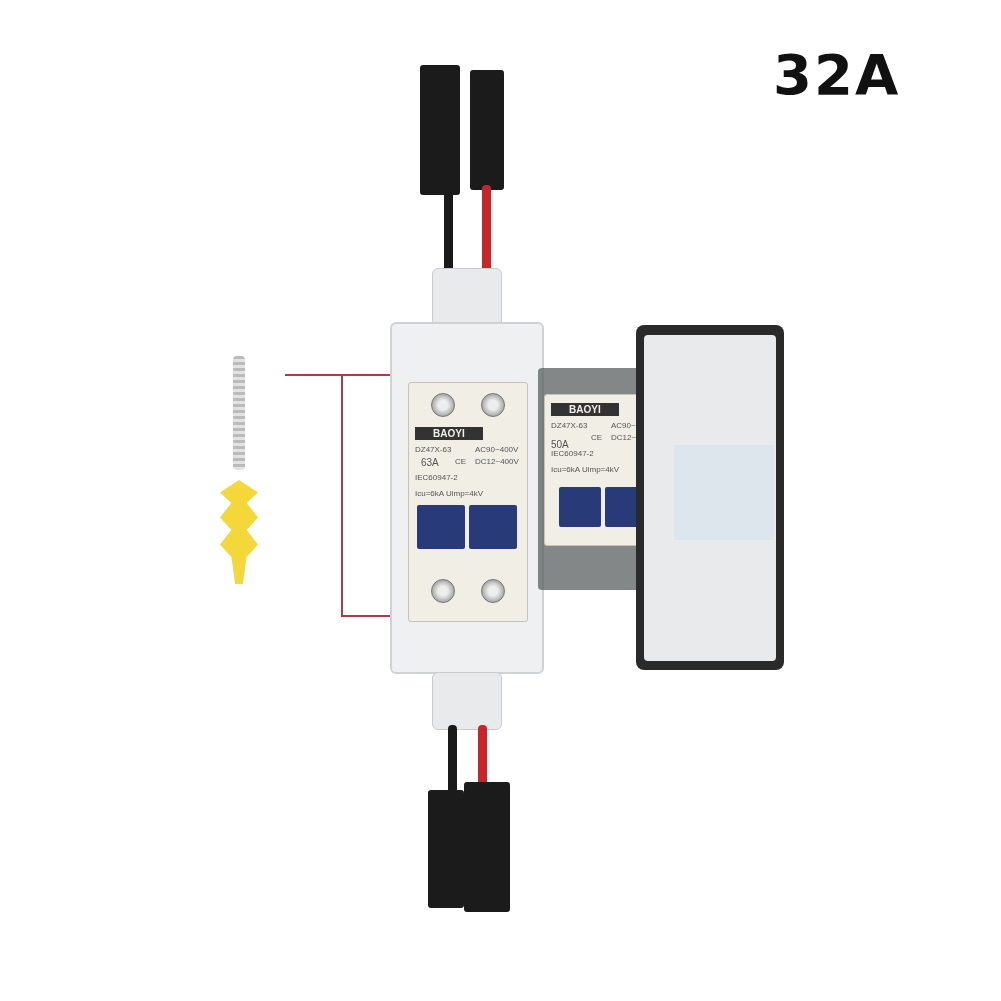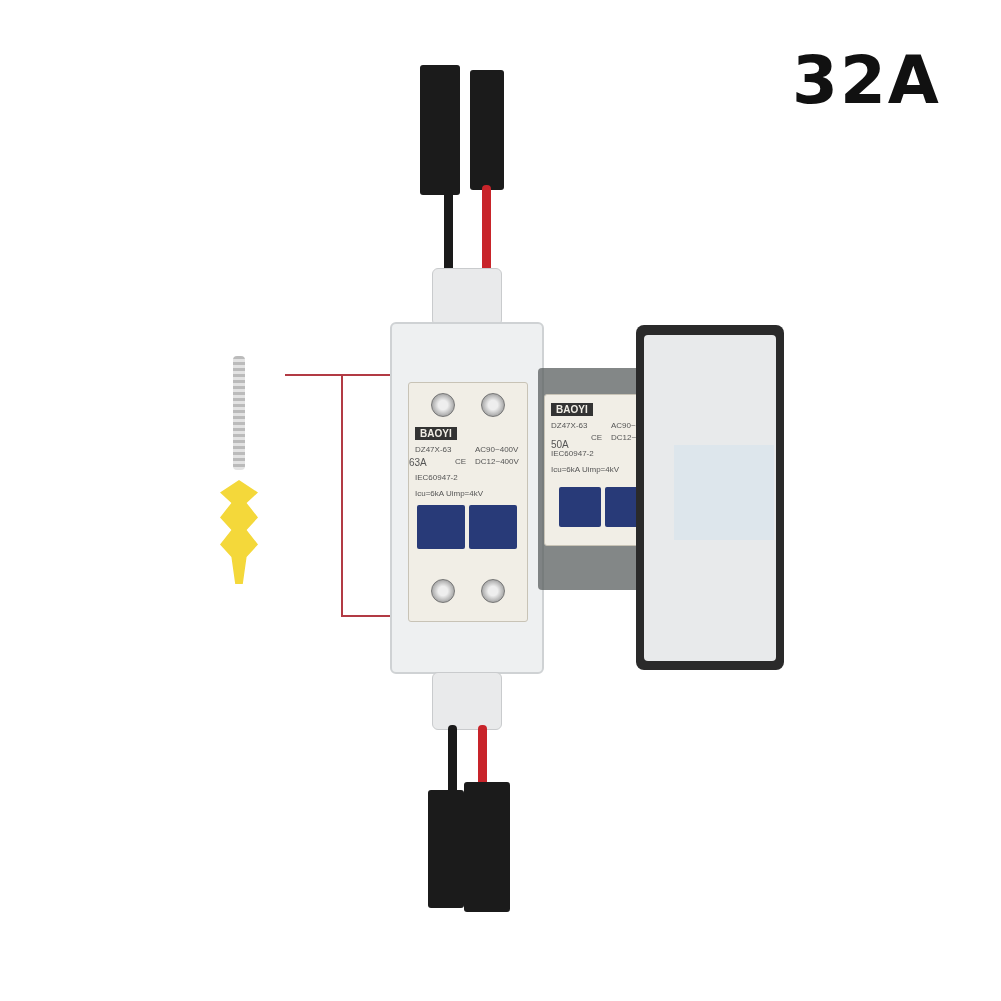--- a/index.html
+++ b/index.html
@@ -1,30 +1,30 @@
 <!DOCTYPE html>
 <html><head>
 <meta charset="utf-8">
 <style>
   html,body{margin:0;padding:0;background:#fff;}
   body{width:1001px;height:1001px;position:relative;overflow:hidden;font-family:"Liberation Sans",sans-serif;}
   .abs{position:absolute;}
-  .rating{left:792px;top:42px;font-size:66px;font-weight:700;color:#111;letter-spacing:2px;font-family:"DejaVu Sans",sans-serif;}
+  .rating{left:773px;top:42px;font-size:56px;font-weight:700;color:#111;letter-spacing:2px;font-family:"DejaVu Sans",sans-serif;}
   .cable{position:absolute;width:9px;border-radius:4px;}
   .black{background:#1a1a1a;}
   .red{background:#c8242a;}
   .conn{position:absolute;background:#1b1b1b;border-radius:3px;}
   .gland{position:absolute;background:#e9eaeb;border:1px solid #c9cbcd;border-radius:6px;}
   .box{position:absolute;left:390px;top:322px;width:150px;height:348px;background:#eef0f1;border:2px solid #cfd2d4;border-radius:6px;}
   .lid{position:absolute;left:636px;top:325px;width:148px;height:345px;background:#2a2a2a;border-radius:8px;}
   .lid-inner{position:absolute;left:8px;top:10px;width:132px;height:326px;background:#e8eaeb;border-radius:4px;}
   .lid-label{position:absolute;left:30px;top:110px;width:100px;height:95px;background:#dde6ec;}
   .breaker{position:absolute;background:#f1eee6;border:1px solid #c8c3b6;border-radius:3px;}
   .screw{position:absolute;width:22px;height:22px;border-radius:50%;background:radial-gradient(circle,#eee 30%,#888 90%);border:1px solid #777;}
-  .brand{position:absolute;background:#333;color:#f1eee6;font-size:10px;font-weight:700;padding:1px 5px;}
+  .brand{position:absolute;background:#333;color:#f1eee6;font-size:10px;font-weight:700;padding:1px 18px;}
   .lbl{position:absolute;font-size:8px;color:#555;white-space:nowrap;}
   .toggle{position:absolute;background:#283a78;border-radius:2px;}
   .window{position:absolute;left:538px;top:368px;width:130px;height:222px;background:rgba(90,95,95,0.75);border-radius:4px;}
   .guide{position:absolute;background:#b23a44;}
   .screw-acc{position:absolute;left:233px;top:356px;width:12px;height:114px;background:repeating-linear-gradient(180deg,#bbb 0 3px,#e3e3e3 3px 6px);border-radius:4px;}
   .anchor{position:absolute;left:220px;top:480px;width:38px;height:104px;background:#f4d83a;clip-path:polygon(50% 0,100% 12%,70% 22%,100% 36%,70% 48%,100% 62%,70% 74%,60% 100%,40% 100%,30% 74%,0 62%,30% 48%,0 36%,30% 22%,0 12%);}
 </style>
 </head>
 <body>
 
@@ -41,21 +41,21 @@
 <div class="guide" style="left:285px;top:374px;width:180px;height:2px;"></div>
 <div class="guide" style="left:341px;top:374px;width:2px;height:242px;"></div>
 <div class="guide" style="left:341px;top:615px;width:124px;height:2px;"></div>
 
 <div class="box">
   <div class="breaker" style="left:16px;top:58px;width:118px;height:238px;">
     <div class="screw" style="left:22px;top:10px;"></div>
     <div class="screw" style="left:72px;top:10px;"></div>
     <div class="brand" style="left:6px;top:44px;">BAOYI</div>
     <div class="lbl" style="left:6px;top:62px;">DZ47X-63</div>
-    <div class="lbl" style="left:0;top:74px;font-size:10px;">63A</div>
+    <div class="lbl" style="left:12px;top:74px;font-size:10px;">63A</div>
     <div class="lbl" style="left:46px;top:74px;">CE</div>
     <div class="lbl" style="left:66px;top:62px;">AC90~400V</div>
     <div class="lbl" style="left:66px;top:74px;">DC12~400V</div>
     <div class="lbl" style="left:6px;top:90px;">IEC60947-2</div>
     <div class="lbl" style="left:6px;top:106px;">Icu=6kA  Uimp=4kV</div>
     <div class="toggle" style="left:8px;top:122px;width:48px;height:44px;"></div>
     <div class="toggle" style="left:60px;top:122px;width:48px;height:44px;"></div>
     <div class="screw" style="left:22px;top:196px;"></div>
     <div class="screw" style="left:72px;top:196px;"></div>
   </div>

